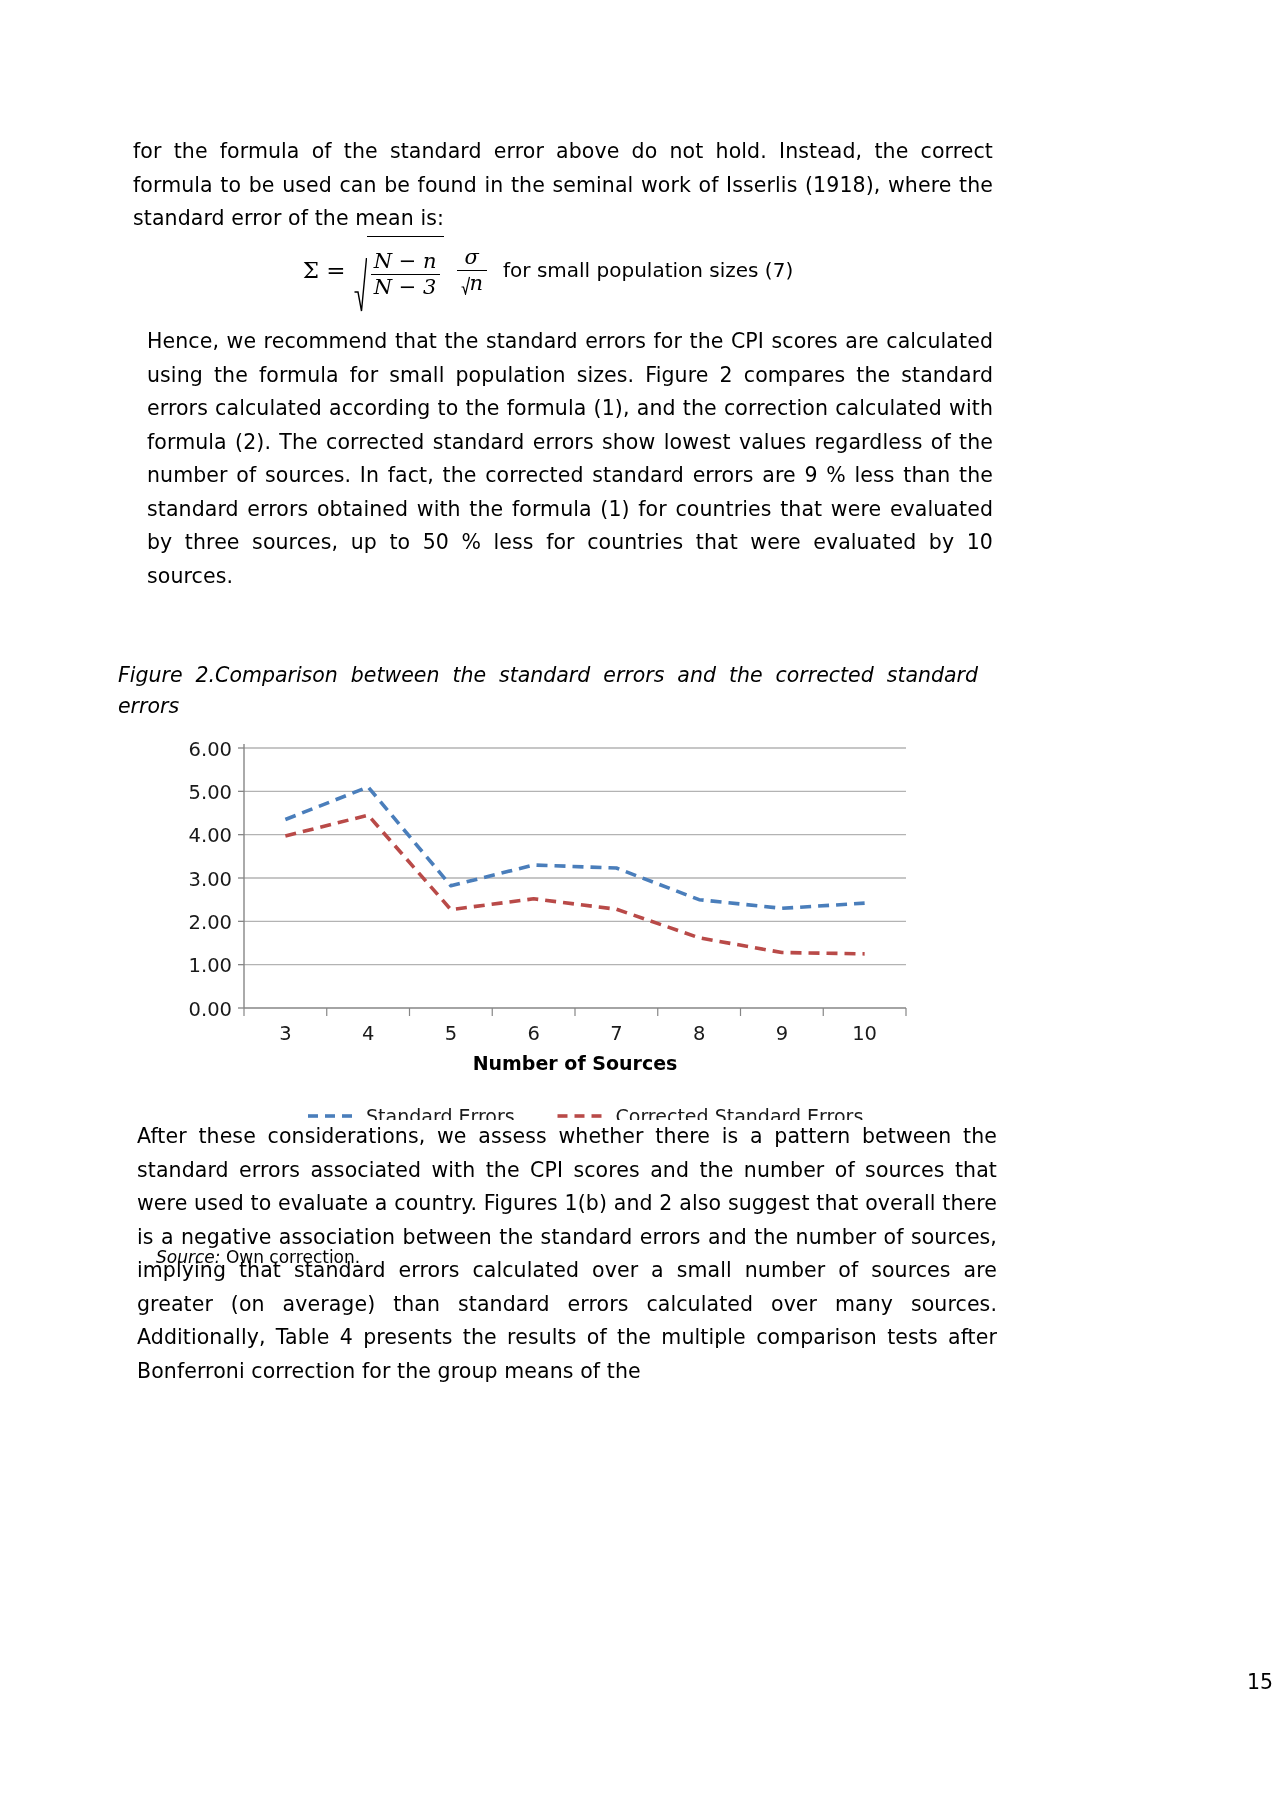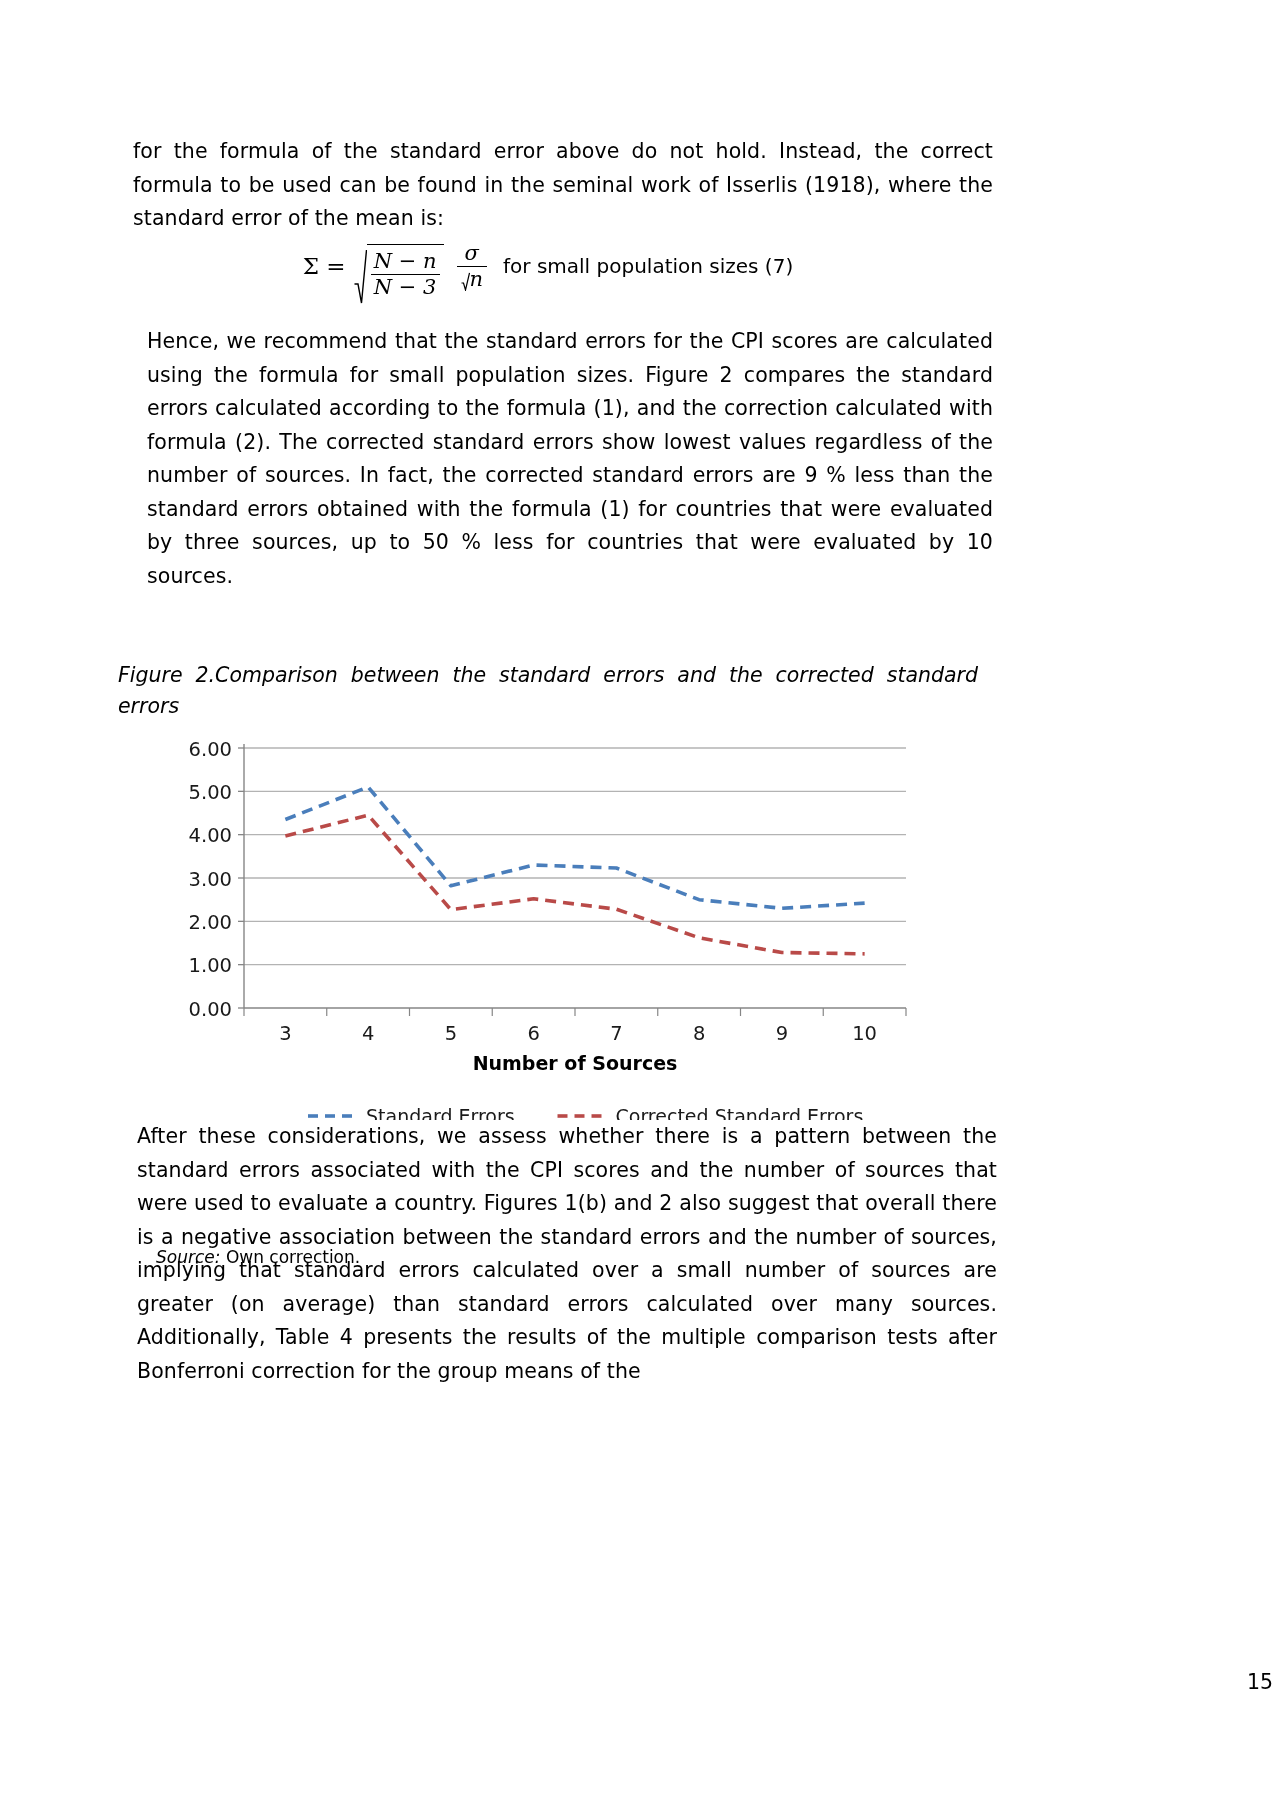--- a/index.html
+++ b/index.html
@@ -65,23 +65,23 @@
     align-items:flex-end;
   }
   .sqrt-sign svg { display:block; }
   .frac {
     display:inline-flex;
     flex-direction:column;
     font-family:"DejaVu Serif", serif;
     font-style:italic;
     font-size:21px;
     line-height:1.08;
-    padding:4px 4px;
+    padding:12px 4px;
     border-top:1.3px solid #000;
-    margin-top:16px;
+    margin-top:8px;
   }
   .frac .num { padding:1px 3px 1px 3px; }
   .frac .den { padding:1px 3px 2px 3px; border-top:1.3px solid #000; }
   .frac-sigma {
     display:inline-flex;
     flex-direction:column;
     align-items:center;
     font-family:"DejaVu Serif", serif;
     font-style:italic;
     font-size:21px;

